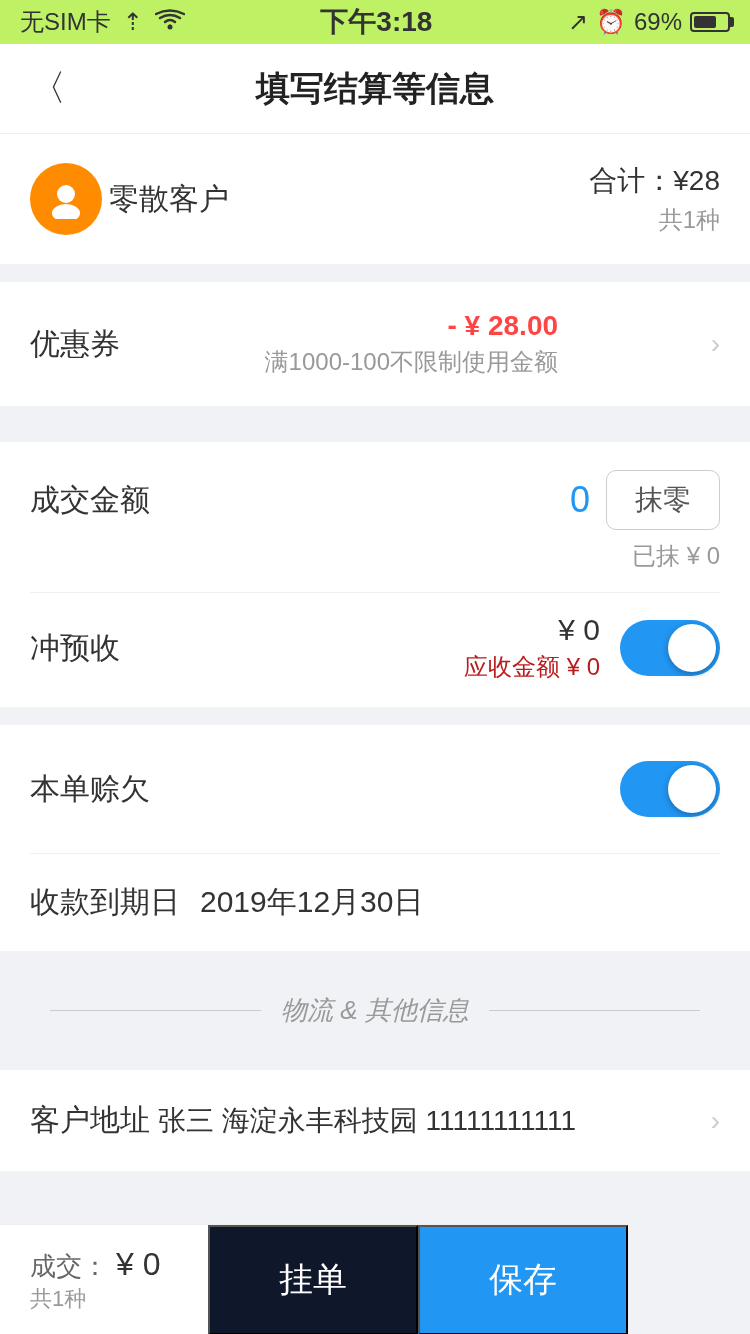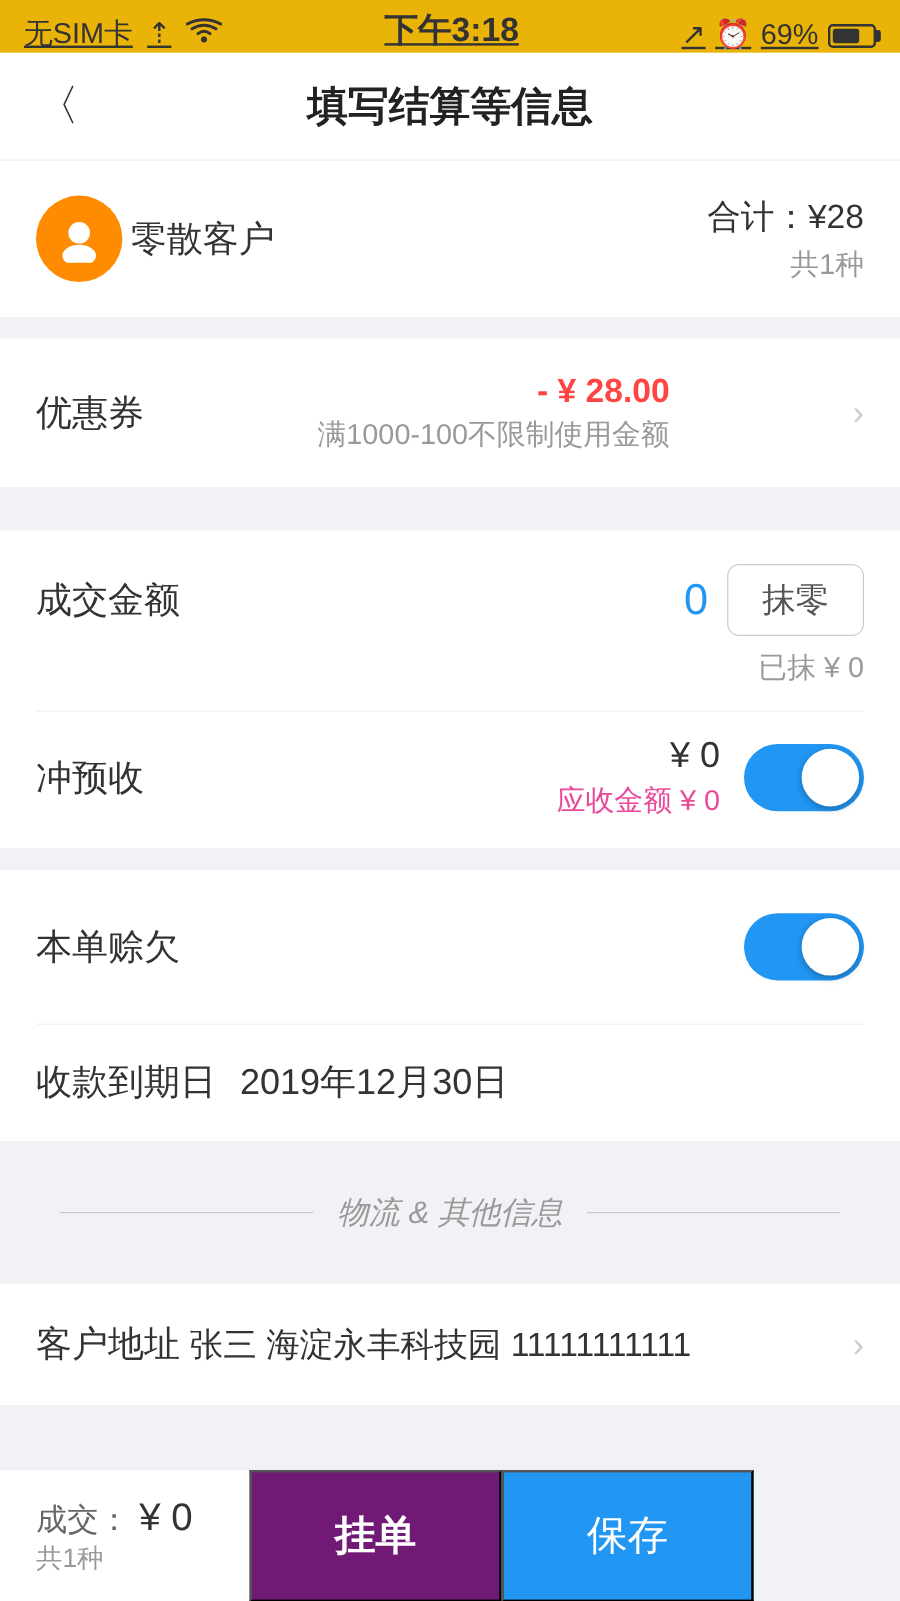--- a/index.html
+++ b/index.html
@@ -10,28 +10,27 @@
       font-family: -apple-system, 'PingFang SC', 'Helvetica Neue', sans-serif;
       background: #f0f2f5;
       color: #333;
       font-size: 28px;
       position: relative;
     }
 
     
     .status-bar {
       height: 44px;
-      background: #eab308;
-      display: flex;
-      align-items: flex-end;
+      background: #bef264;
+      display: flex;
+      align-items: center;
       justify-content: space-between;
       padding: 0 20px;
       font-size: 24px;
       font-weight: 500;
-      text-decoration: underline;
     }
     .status-left { display: flex; align-items: center; gap: 12px; }
     .status-center { font-size: 28px; font-weight: 600; }
     .status-right { display: flex; align-items: center; gap: 8px; font-size: 24px; }
     .battery-icon {
       width: 40px; height: 20px; border: 2px solid #333; border-radius: 4px;
       position: relative; display: inline-flex; align-items: center; padding: 2px;
     }
     .battery-icon::after {
       content: ''; position: absolute; right: -6px; top: 50%; transform: translateY(-50%);
@@ -209,21 +208,21 @@
     .prepay-amounts {
       text-align: right;
     }
     .prepay-amount {
       font-size: 30px;
       color: #333;
       font-weight: 500;
     }
     .prepay-sub {
       font-size: 24px;
-      color: #ec4899;
+      color: #b91c1c;
       margin-top: 4px;
     }
 
     
     .toggle {
       width: 100px;
       height: 56px;
       border-radius: 28px;
       background: #2196F3;
       position: relative;
@@ -347,21 +346,21 @@
       height: 110px;
       width: 210px;
       display: flex;
       align-items: center;
       justify-content: center;
       font-size: 34px;
       color: #fff;
       font-weight: 500;
       cursor: pointer;
     }
-    .btn-orange { background: #701a75; font-weight: bold; }
+    .btn-orange { background: #0f172a; }
     .btn-blue { background: #2196F3; }
   </style>
 </head>
 <body>
 
 <div class="status-bar">
   <div class="status-left">
     <span>无SIM卡</span>
     <span>⇡</span>
     <span>

